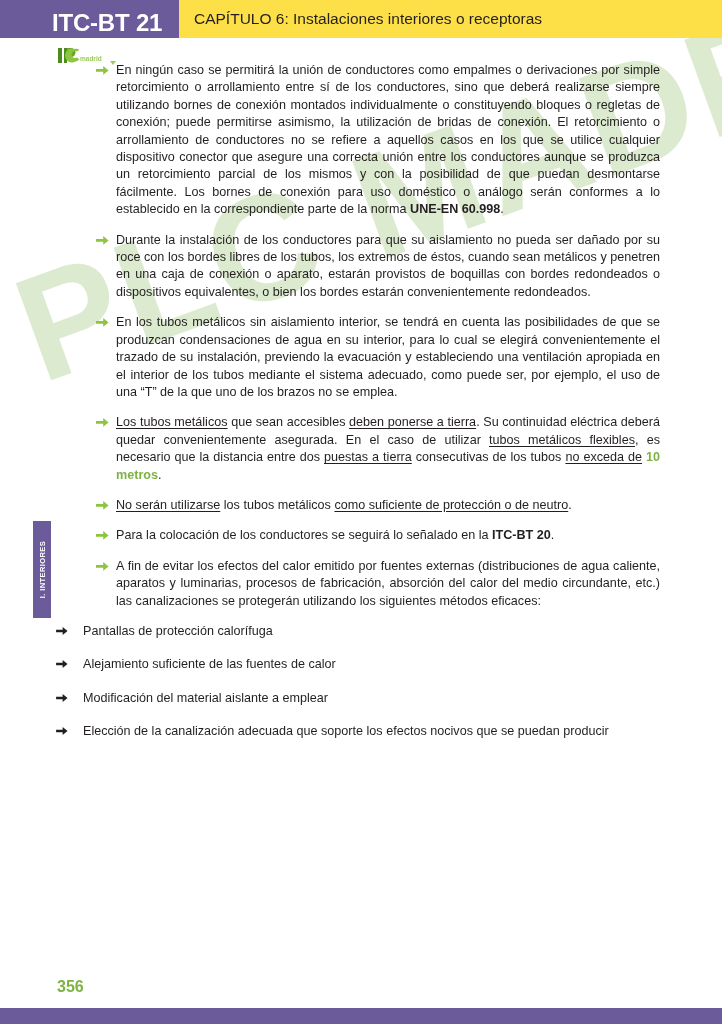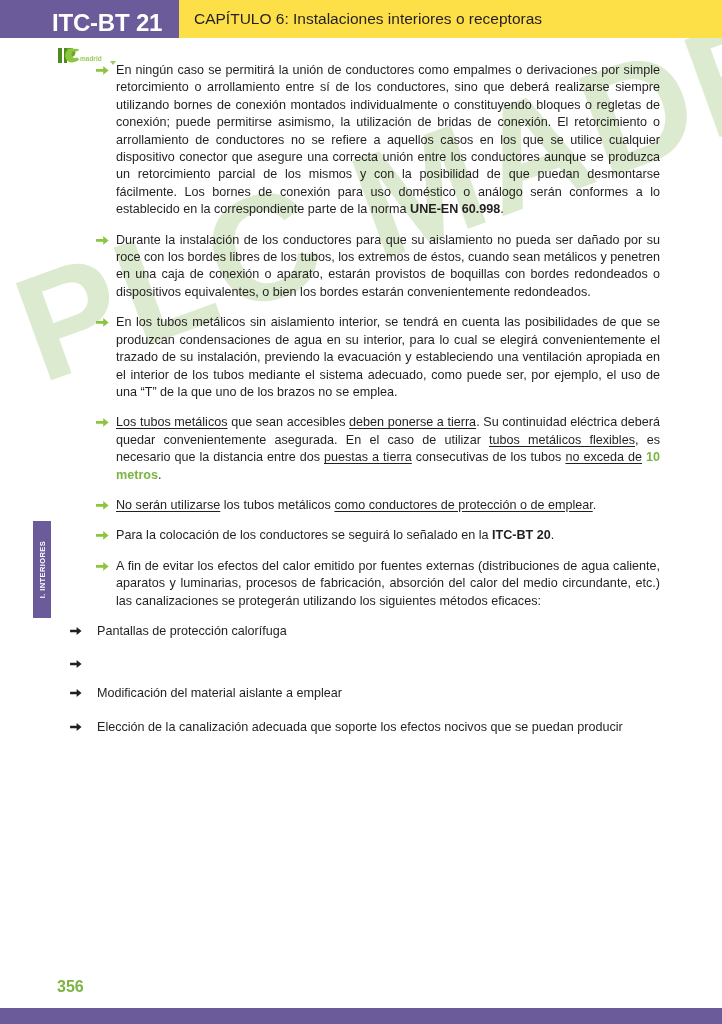--- a/index.html
+++ b/index.html
@@ -130,21 +130,21 @@
     position: relative;
     display: flex;
     align-items: flex-start;
     margin-bottom: 13px;
   }
   .bullet-row.level1 {
     padding-left: 96px;
     padding-right: 62px;
   }
   .bullet-row.level2 {
-    padding-left: 70px;
+    padding-left: 56px;
     padding-right: 62px;
     margin-bottom: 16px;
   }
   .arrow {
     flex: 0 0 auto;
     width: 20px;
     padding-top: 3px;
     line-height: 1;
   }
   .arrow svg { display: block; }
@@ -241,21 +241,21 @@
           </svg>
         </span>
         <div class="body-text"><span class="u">Los tubos metálicos</span><span> que sean accesibles </span><span class="u">deben ponerse a tierra</span><span>. Su continuidad eléctrica deberá quedar convenientemente asegurada. En el caso de utilizar </span><span class="u">tubos metálicos flexibles</span><span>, es necesario que la distancia entre dos </span><span class="u">puestas a tierra</span><span> consecutivas de los tubos </span><span class="u">no exceda de</span><span> </span><span class="green-bold">10 metros</span><span>.</span></div>
       </div>
       <div class="bullet-row level1">
         <span class="arrow">
           <svg width="13" height="11" viewBox="0 0 13 11" xmlns="http://www.w3.org/2000/svg">
             <path d="M0 4 h7.2 V1 L12.6 5.4 L7.2 9.8 V6.8 H0 Z" fill="#8cc63f"></path>
           </svg>
         </span>
-        <div class="body-text"><span class="u">No serán utilizarse</span><span> los tubos metálicos </span><span class="u">como conductores de protección o de emplear</span><span>.</span></div>
+        <div class="body-text"><span class="u">No serán utilizarse</span><span> los tubos metálicos </span><span class="u">como suficiente de protección o de neutro</span><span>.</span></div>
       </div>
       <div class="bullet-row level1">
         <span class="arrow">
           <svg width="13" height="11" viewBox="0 0 13 11" xmlns="http://www.w3.org/2000/svg">
             <path d="M0 4 h7.2 V1 L12.6 5.4 L7.2 9.8 V6.8 H0 Z" fill="#8cc63f"></path>
           </svg>
         </span>
         <div class="body-text"><span>Para la colocación de los conductores se seguirá lo señalado en la </span><span class="b">ITC-BT 20</span><span>.</span></div>
       </div>
       <div class="bullet-row level1">
@@ -273,20 +273,21 @@
           </svg>
         </span>
         <div class="body-text"><span>Pantallas de protección calorífuga</span></div>
       </div>
       <div class="bullet-row level2">
         <span class="arrow">
           <svg width="12" height="10" viewBox="0 0 13 11" xmlns="http://www.w3.org/2000/svg">
             <path d="M0 4 h7.2 V1 L12.6 5.4 L7.2 9.8 V6.8 H0 Z" fill="#231f20"></path>
           </svg>
         </span>
+        <div class="body-text"><span>Alejamiento suficiente de las fuentes de calor</span></div>
       </div>
       <div class="bullet-row level2">
         <span class="arrow">
           <svg width="12" height="10" viewBox="0 0 13 11" xmlns="http://www.w3.org/2000/svg">
             <path d="M0 4 h7.2 V1 L12.6 5.4 L7.2 9.8 V6.8 H0 Z" fill="#231f20"></path>
           </svg>
         </span>
         <div class="body-text"><span>Modificación del material aislante a emplear</span></div>
       </div>
       <div class="bullet-row level2">

